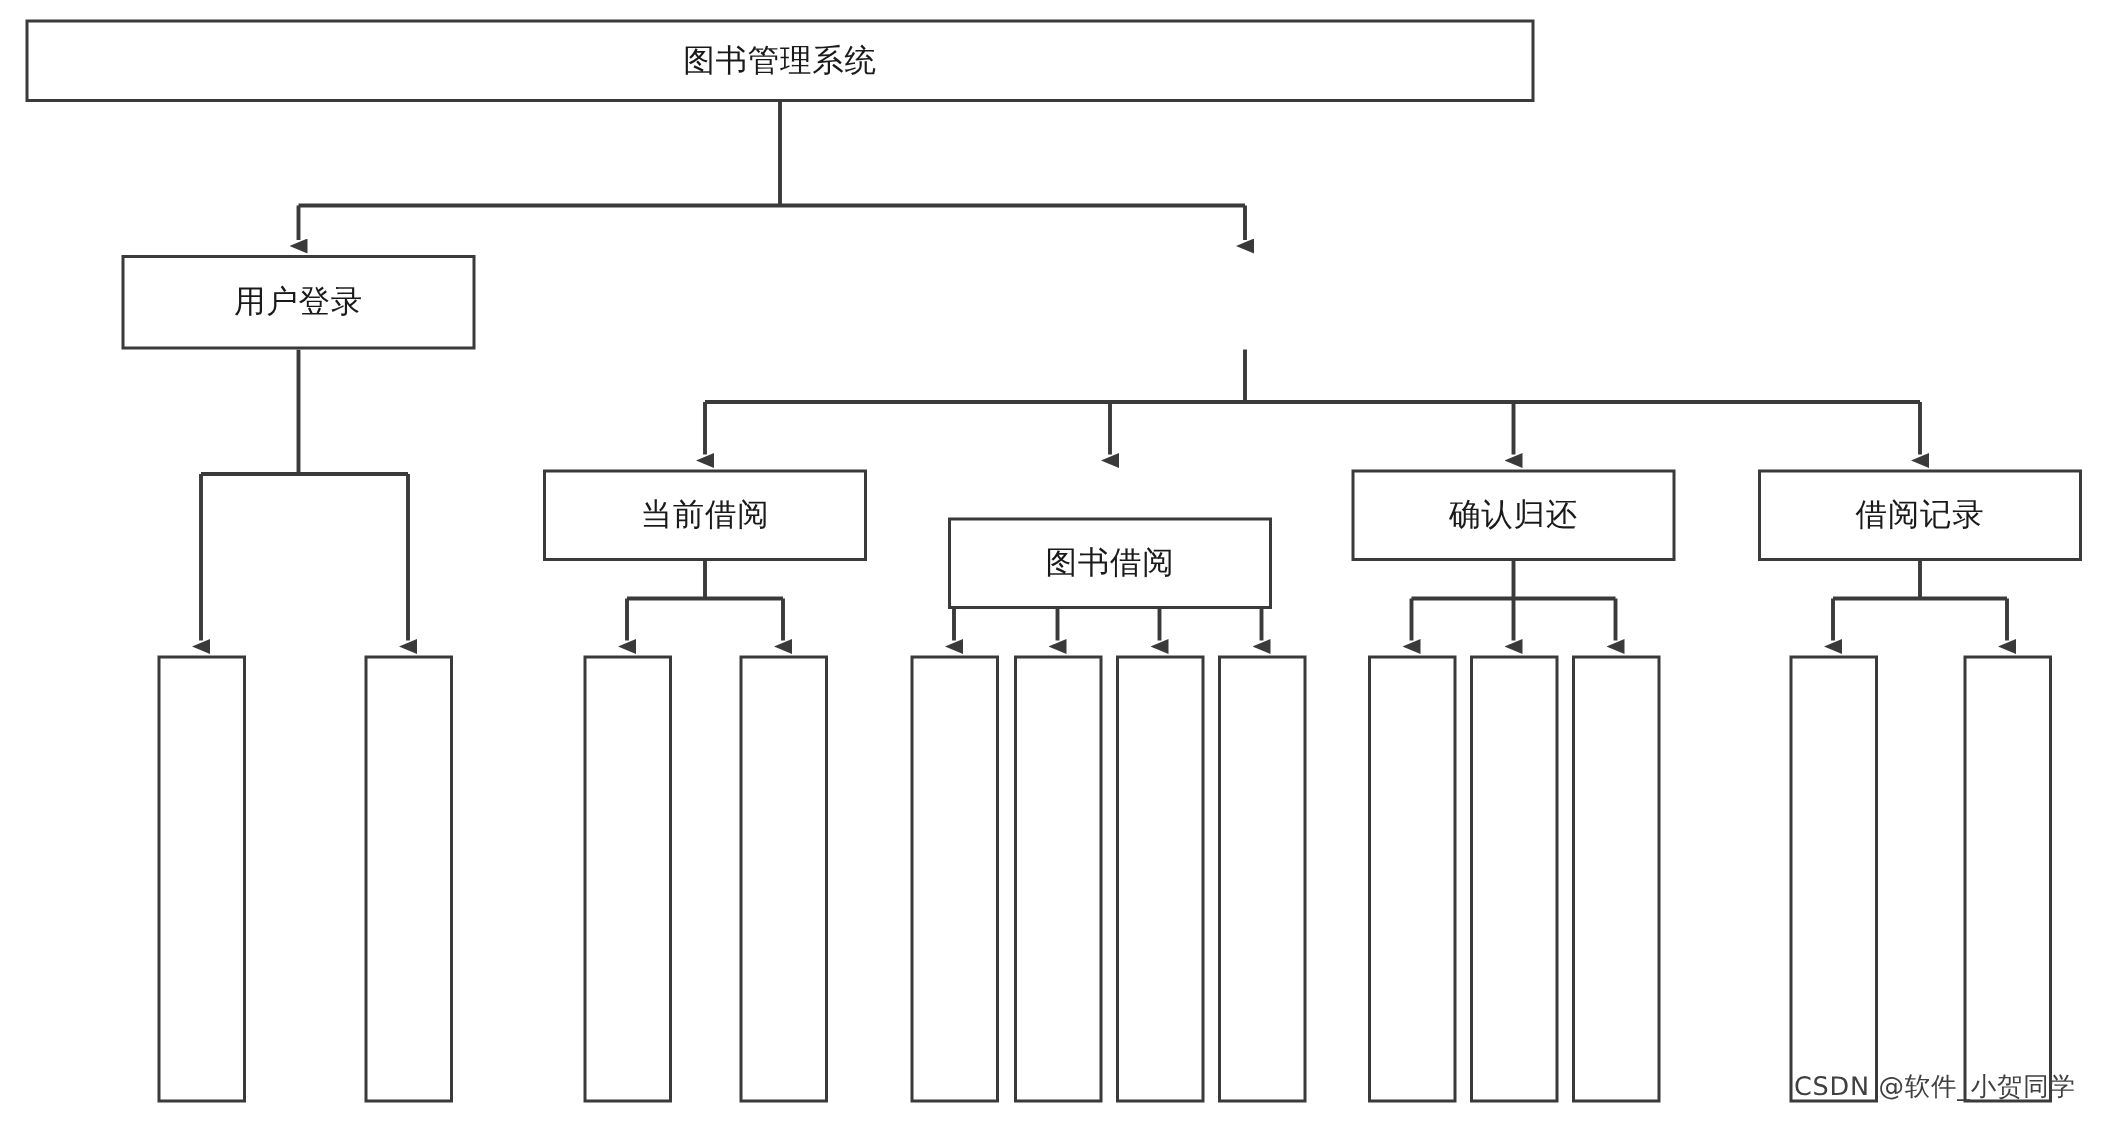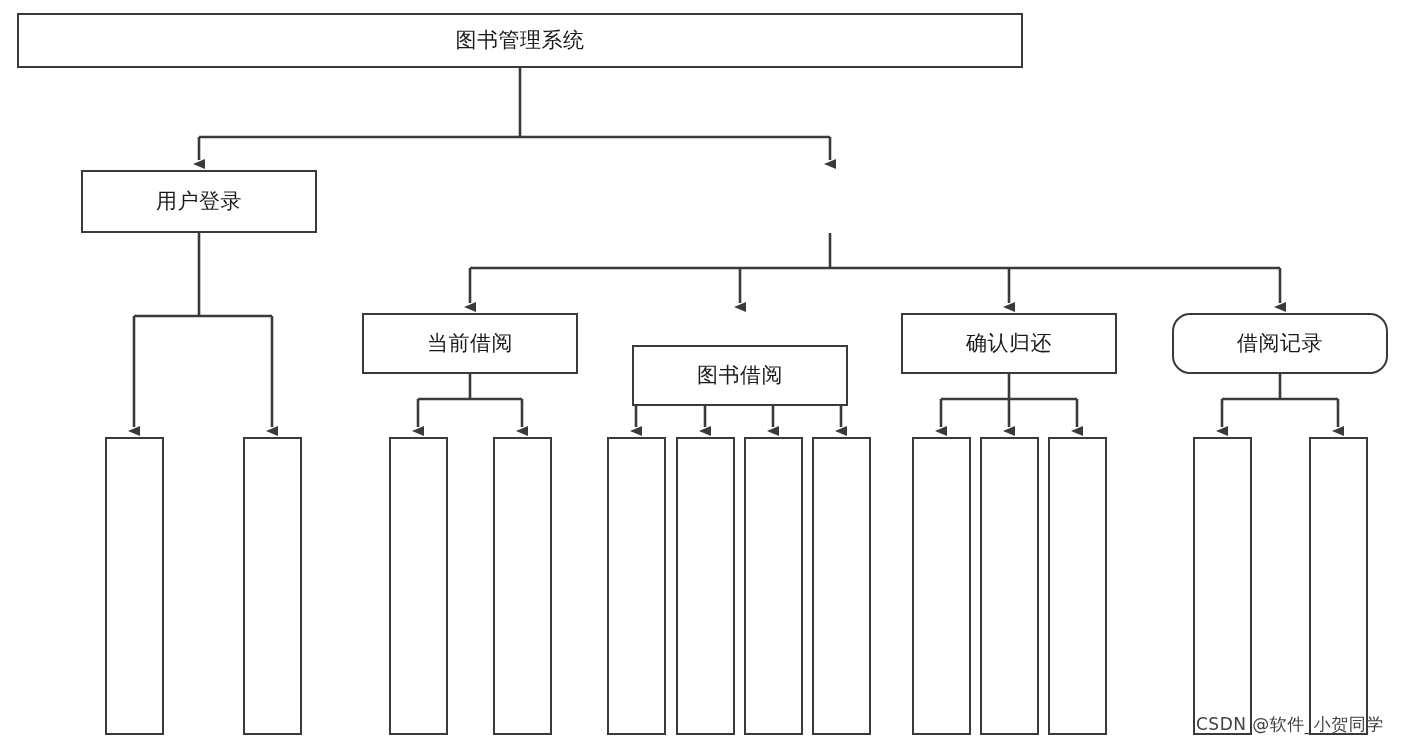--- a/index.html
+++ b/index.html
@@ -133,21 +133,21 @@
 
   <div class="node h" style="left:362px; top:313px; width:216px; height:61px;">
     <span>当前借阅</span>
   </div>
   <div class="node h" style="left:632px; top:313px; width:216px; height:61px;margin-top:32px;">
     <span>图书借阅</span>
   </div>
   <div class="node h" style="left:901px; top:313px; width:216px; height:61px;">
     <span>确认归还</span>
   </div>
-  <div class="node h" style="left:1172px; top:313px; width:216px; height:61px;border-radius:18px;">
+  <div class="node h" style="left:1172px; top:313px; width:216px; height:61px;">
     <span>借阅记录</span>
   </div>
 
   <div class="node v" style="left:105px; top:437px; width:59px; height:298px;">
     <span class="vtxt">用户登录</span>
   </div>
   <div class="node v" style="left:243px; top:437px; width:59px; height:298px;">
     <span class="vtxt">注销登录</span>
   </div>
 

